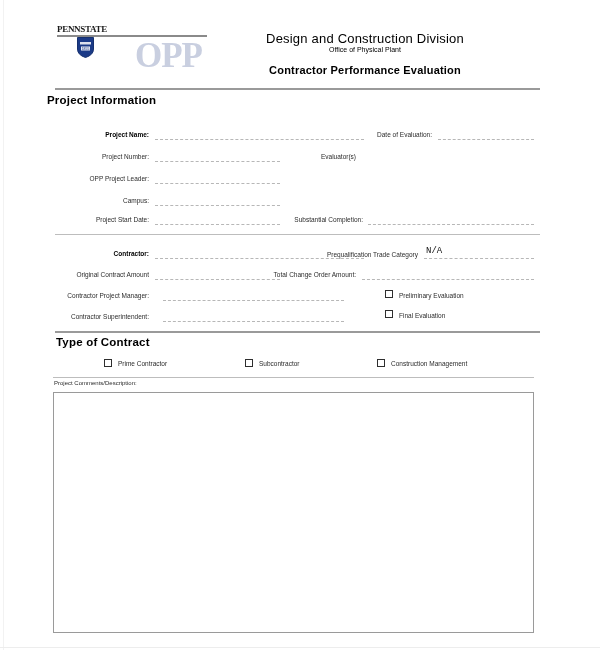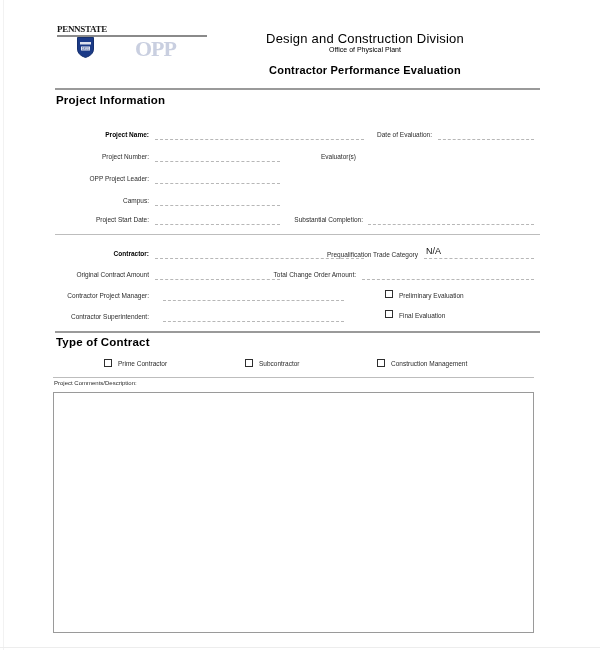--- a/index.html
+++ b/index.html
@@ -69,21 +69,21 @@
     position: absolute;
     left: 20px; top: 13px;
     width: 17px; height: 21px;
   }
   .logo-shield svg { display: block; }
   .logo-opp-ghost {
     position: absolute;
     left: 78px; top: 12px;
     font-family: "Liberation Serif", serif;
     font-weight: bold;
-    font-size: 22px;
+    font-size: 35px;
     color: #c9cfe0;
     letter-spacing: -1px;
     white-space: nowrap;
   }
   .logo-office {
     position: absolute;
     left: 41px; top: 14px;
     font-family: "Liberation Serif", serif;
     font-weight: bold;
     font-size: 13px;
@@ -156,20 +156,21 @@
     position: absolute;
     height: 1px;
     border-bottom: 1px dashed #b7b7b7;
   }
   .field-value {
     position: absolute;
     font-size: 7.5px;
     color: #111;
     white-space: nowrap;
     line-height: 8px;
+    font-family: Liberation Mono, monospace;
   }
 
   
   .checkbox {
     position: absolute;
     width: 8px; height: 8px;
     border: 1px solid #2e2e2e;
     background: #ffffff;
     box-sizing: border-box;
   }
@@ -220,21 +221,21 @@
     </div>
 
     <div class="title-block">
       <div class="title-line1">Design and Construction Division</div>
       <div class="title-line2">Office of Physical Plant</div>
       <div class="title-line3">Contractor Performance Evaluation</div>
     </div>
   </div>
 
   <div class="rule-heavy" style="left:55px; top:88px; width:485px;"></div>
-  <div class="section-title" style="left:56px; top:94px;">Project Information</div>
+  <div class="section-title" style="left:47px; top:94px;">Project Information</div>
 
   <div class="field-label right bold" style="left:60px; top:131px; width:89px;">Project Name:</div>
   <div class="field-line" style="left:155px; top:138px; width:209px;"></div>
   <div class="field-value" style="left:157px; top:130px;"></div>
 
   <div class="field-label right" style="left:360px; top:131px; width:72px;">Date of Evaluation:</div>
   <div class="field-line" style="left:438px; top:138px; width:96px;"></div>
   <div class="field-value" style="left:440px; top:130px;"></div>
 
   <div class="field-label right" style="left:60px; top:153px; width:89px;">Project Number:</div>

